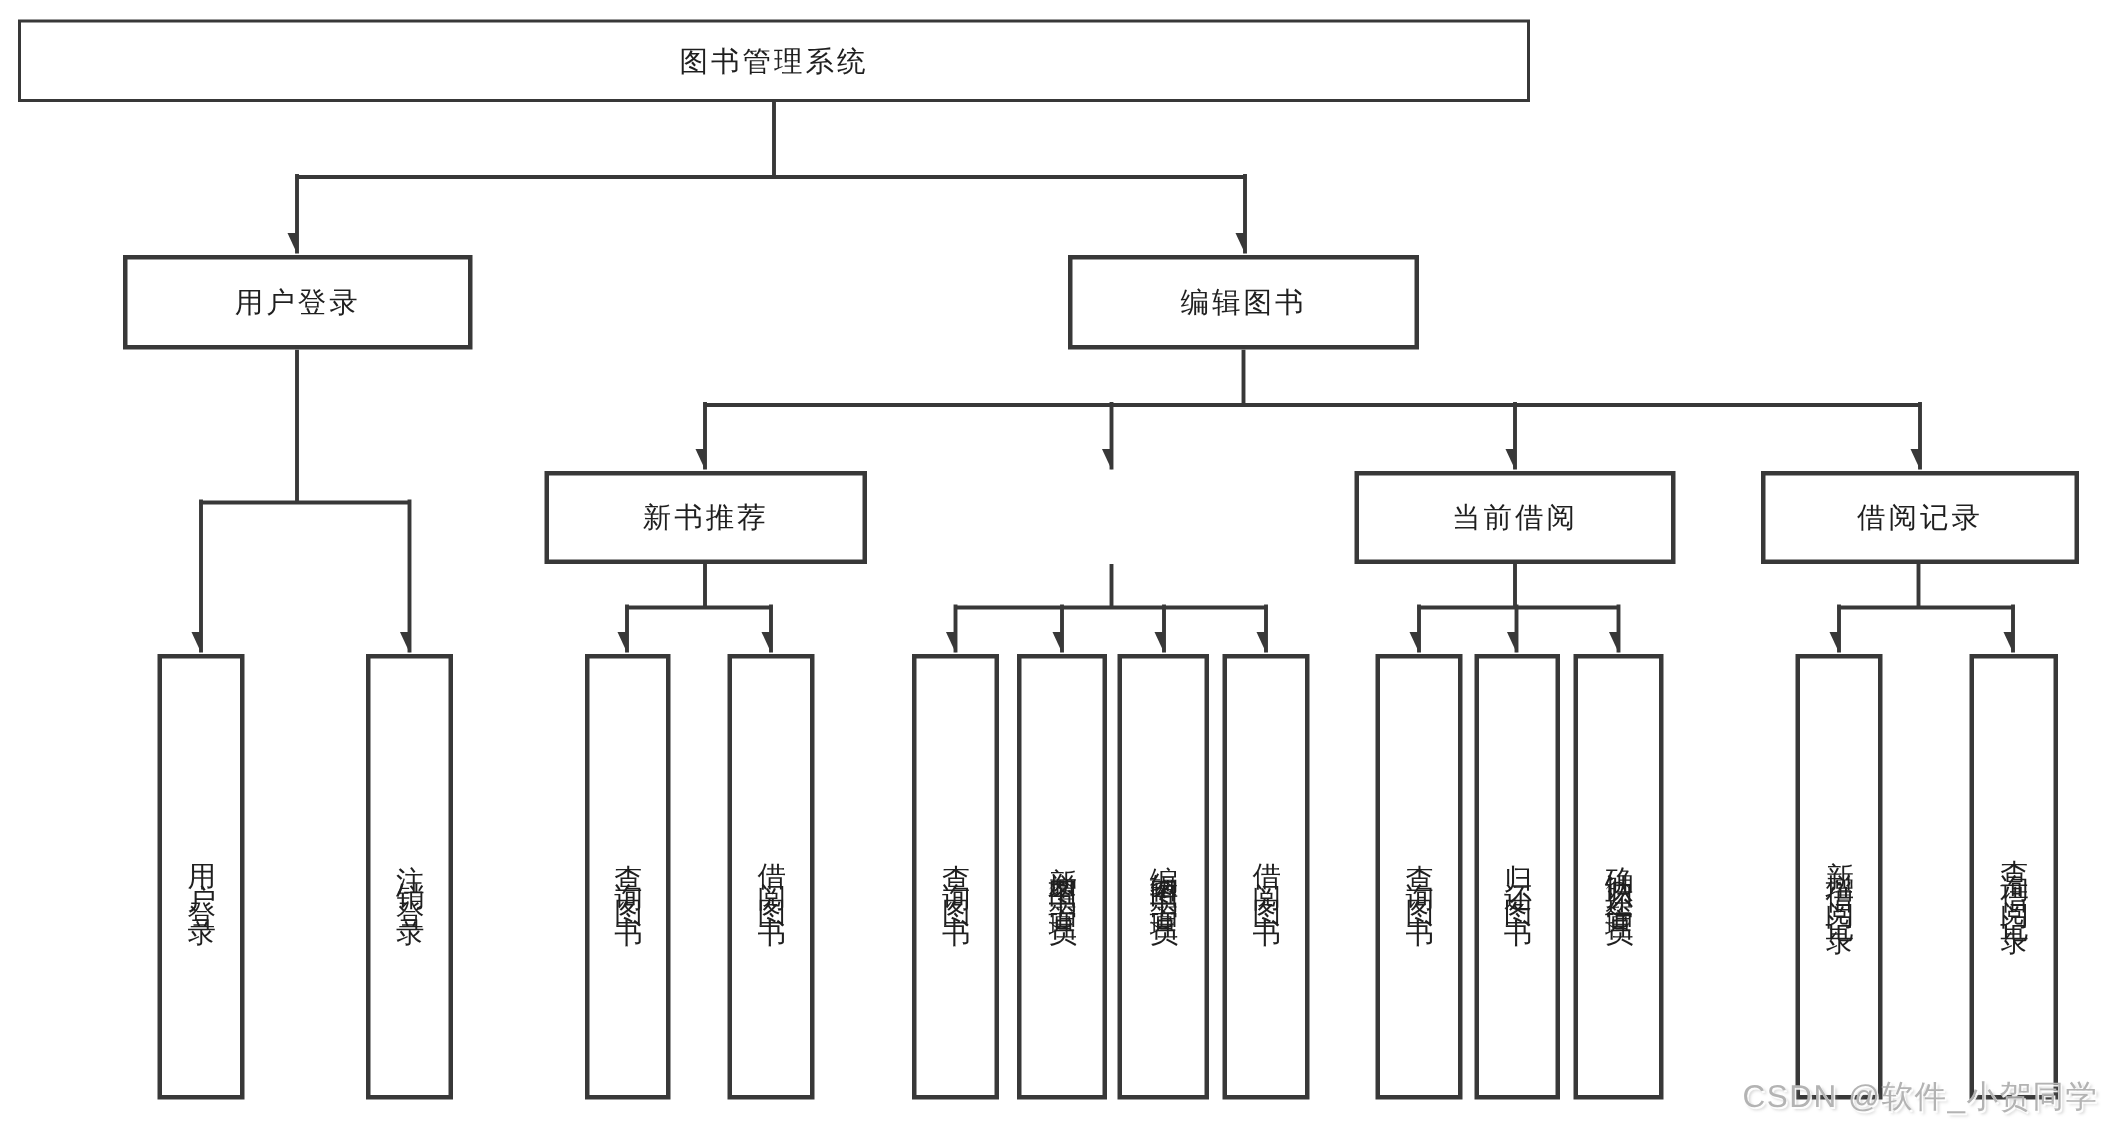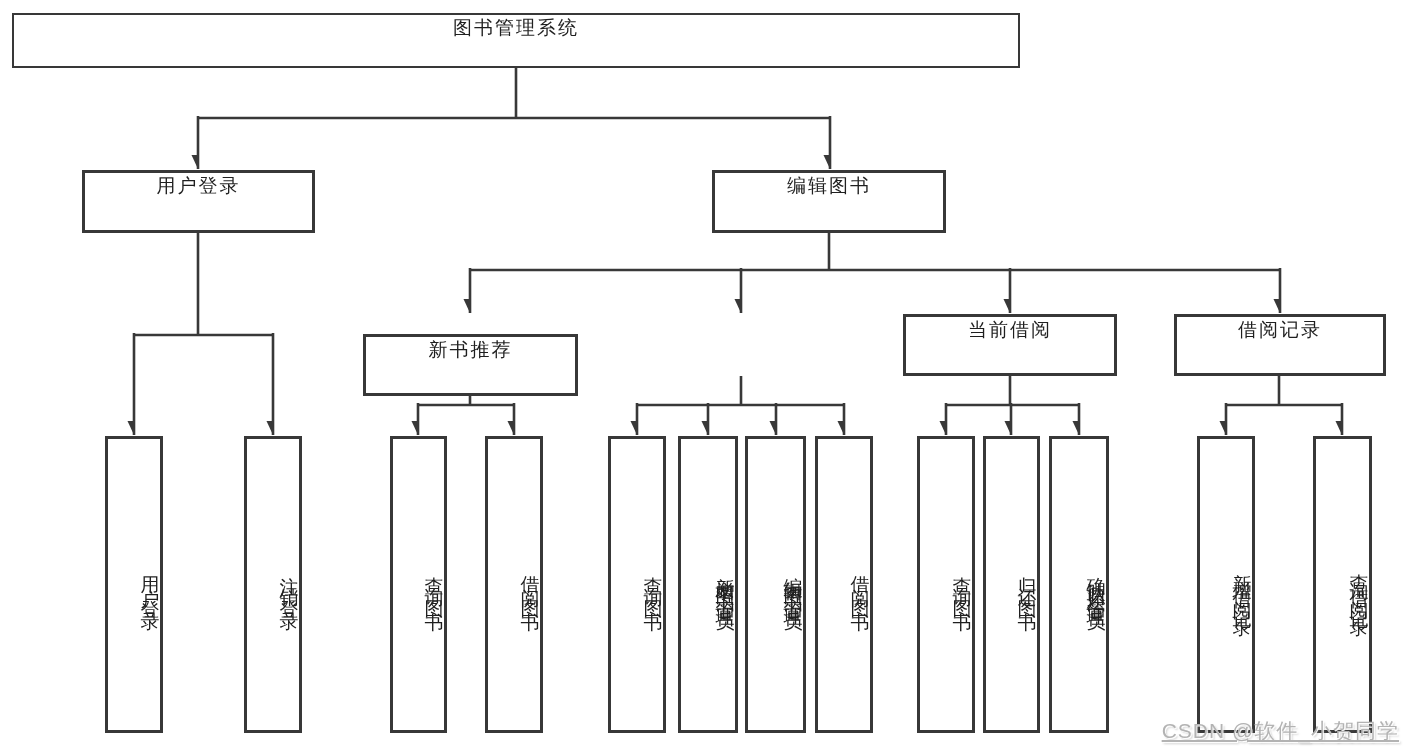--- a/index.html
+++ b/index.html
@@ -26,21 +26,21 @@
     left: 0; top: 0;
     width: 1405px;
     height: 747px;
   }
   .node {
     position: absolute;
     box-sizing: border-box;
     background: var(--box-background, #ffffff);
     border: 3px solid var(--line, #383838);
     display: flex;
-    align-items: flex-start;
+    align-items: center;
     justify-content: center;
     color: var(--text, #1f1f1f);
   }
   .node.root {
     border-width: 2px;
     left: 12px; top: 13px; width: 1008px; height: 55px;
   }
   .hlabel {
     font-size: 19px;
     letter-spacing: 2px;
@@ -53,21 +53,21 @@
     letter-spacing: 12px;
     line-height: 1;
   }
   .leaf.mid  { letter-spacing: 9px; }
   .leaf.long { letter-spacing: 5px; }
 
   
   .n-user-login   { left: 82px;  top: 170px; width: 233px; height: 63px; }
   .n-book-mgmt    { left: 712px; top: 170px; width: 234px; height: 63px; }
   
-  .n-new-book     { left: 363px;  top: 314px; width: 215px; height: 62px; margin-top: 20px; }
+  .n-new-book     { left: 363px;  top: 314px; width: 215px; height: 62px; }
   .n-book-borrow  { left: 634px;  top: 314px; width: 215px; height: 62px; }
   .n-cur-borrow   { left: 903px;  top: 314px; width: 214px; height: 62px; }
   .n-borrow-rec   { left: 1174px; top: 314px; width: 212px; height: 62px; }
   
   .lf { top: 436px; height: 297px; }
   .lf-1  { left: 105px;  width: 58px; }
   .lf-2  { left: 244px;  width: 58px; }
   .lf-3  { left: 390px;  width: 57px; }
   .lf-4  { left: 485px;  width: 58px; }
   .lf-5  { left: 608px;  width: 58px; }
@@ -83,21 +83,20 @@
   .watermark {
     position: absolute;
     right: 6px;
     bottom: 2px;
     font-size: 21px;
     letter-spacing: 1px;
     color: var(--watermark, #b3b3b3);
     text-shadow: 1px 1px 0 rgba(255,255,255,0.9), 2px 2px 2px rgba(130,130,130,0.35);
     white-space: nowrap;
     z-index: 5;
-    text-decoration: underline;
   }
 </style>
 </head>
 <body>
 
 <div class="stage">
 
   <svg class="connectors" viewBox="0 0 1405 747" xmlns="http://www.w3.org/2000/svg">
     <defs>
       <marker id="ah" markerUnits="userSpaceOnUse" markerWidth="15" markerHeight="14" refX="14" refY="0" orient="auto">

